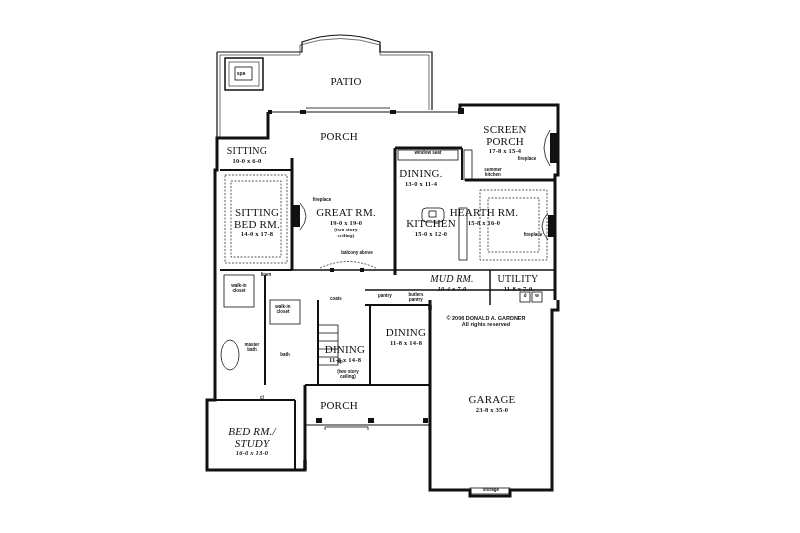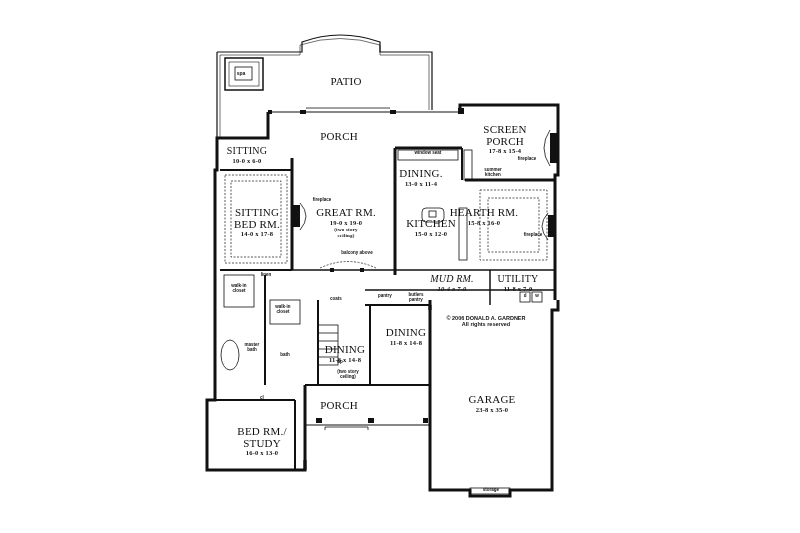--- a/index.html
+++ b/index.html
@@ -204,21 +204,21 @@
 </div>
 
 <div class="lbl big" style="left:492px;top:394px;">
   <span>GARAGE</span>
   <span class="dim">23-8 x 35-0</span>
 </div>
 <div class="lbl tiny" style="left:491px;top:488px;">storage</div>
 
 <div class="lbl big" style="left:339px;top:400px;"><span>PORCH</span></div>
 
-<div class="lbl big" style="left:262px;top:426px;">
+<div class="lbl big" style="left:252px;top:426px;font-style:italic;">
   <span>BED RM./</span><br>
   <span>STUDY</span>
   <span class="dim">16-0 x 13-0</span>
 </div>
 
 <div class="lbl tiny" style="left:266px;top:273px;">linen</div>
 <div class="lbl tiny" style="left:239px;top:284px;width:22px;white-space:normal;">walk-in closet</div>
 <div class="lbl tiny" style="left:283px;top:305px;width:22px;white-space:normal;">walk-in closet</div>
 <div class="lbl tiny" style="left:252px;top:343px;width:20px;white-space:normal;">master bath</div>
 <div class="lbl tiny" style="left:285px;top:353px;">bath</div>

